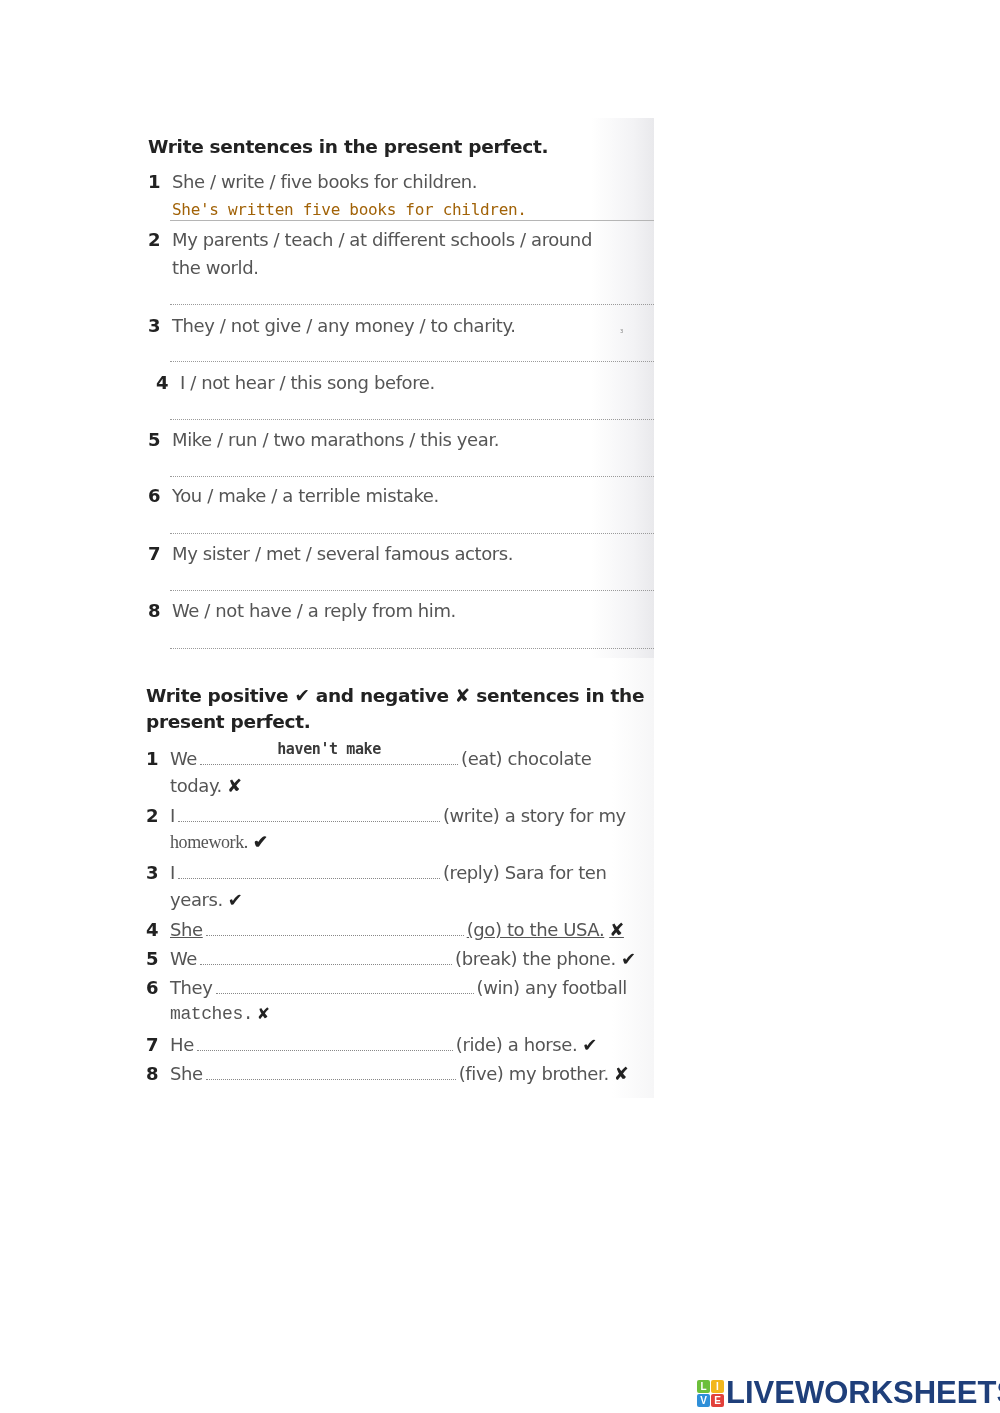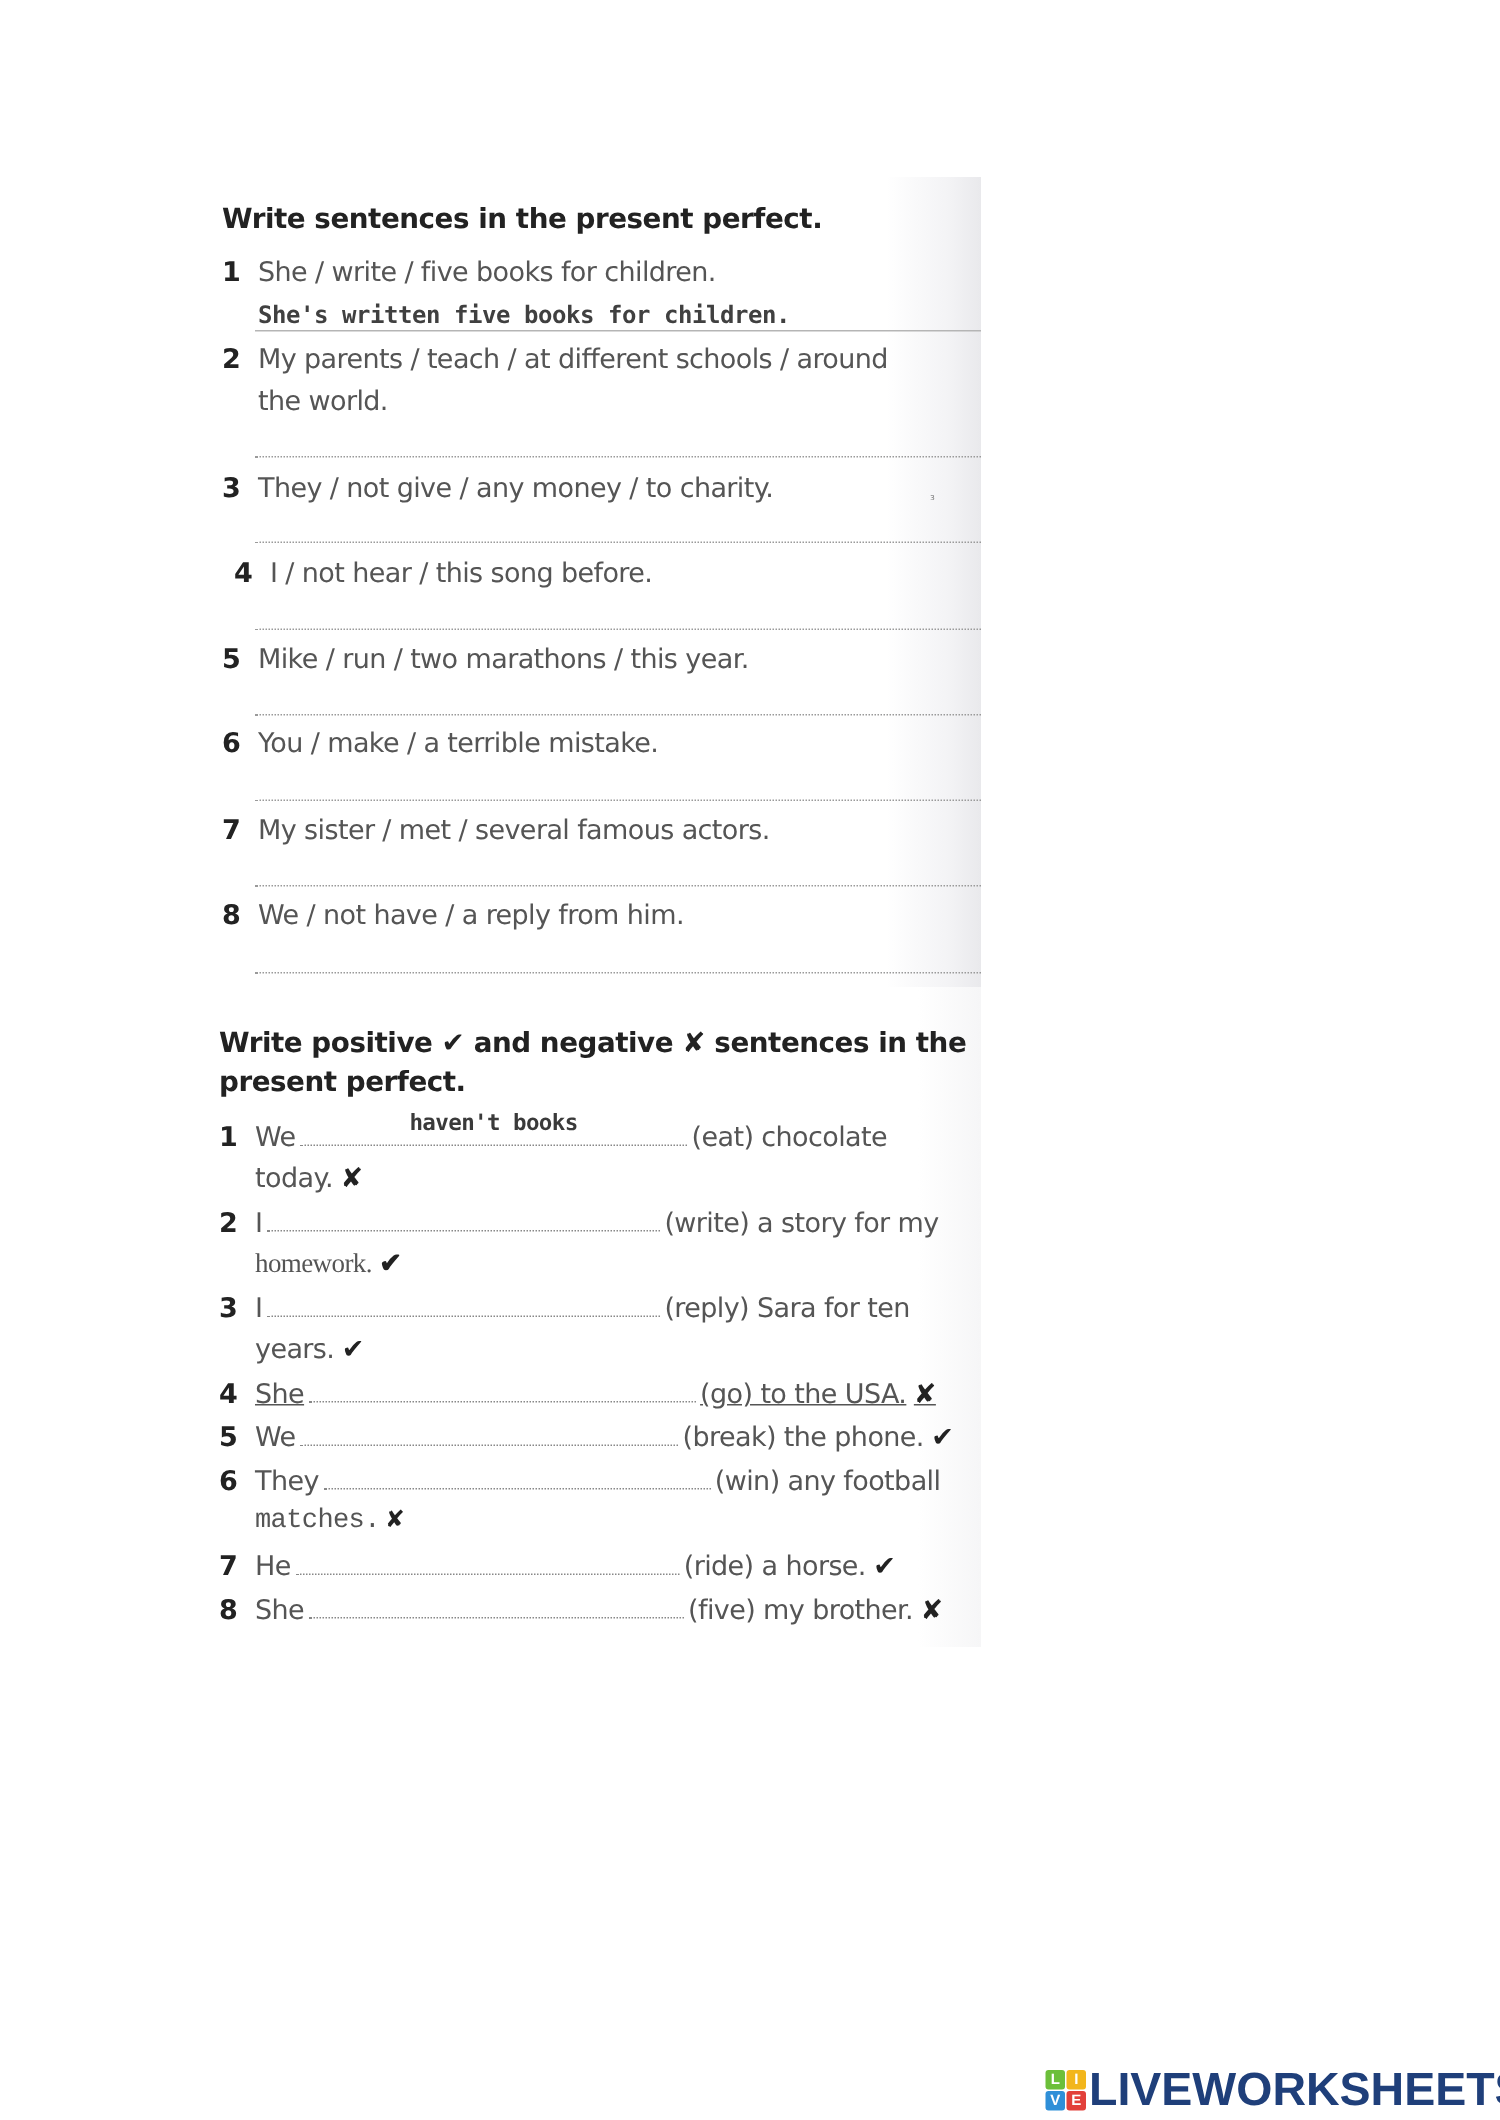--- a/index.html
+++ b/index.html
@@ -22,21 +22,21 @@
   }
   .item { position: absolute; font-size: 18px; color: #555; letter-spacing: -0.4px; line-height: 27px; white-space: nowrap; }
   .num { font-weight: bold; color: #222; display: inline-block; width: 24px; }
   .indent { position: absolute; font-size: 18px; color: #555; letter-spacing: -0.4px; line-height: 27px; white-space: nowrap; }
   .answer-line {
     position: absolute; left: 170px; width: 484px; height: 0;
     border-top: 1px dotted #9a9a9a;
   }
   .answer-line.solid { border-top: 1px solid #b5b5b5; }
   .handwriting {
-    font-family: "DejaVu Sans Mono", "Liberation Mono", monospace; font-weight: bold; color: #404040;
+    font-family: "DejaVu Sans Mono", "Liberation Mono", monospace; font-weight: normal; color: #a16207;
     font-size: 16px; letter-spacing: -0.3px;
   }
   .blank {
     display: inline-block; border-bottom: 1px dotted #888; height: 16px; vertical-align: baseline;
     margin: 0 3px; position: relative;
   }
   .blank .fill {
     position: absolute; left: 0; right: 0; bottom: 1px; text-align: center;
     font-family: "DejaVu Sans Mono", "Liberation Mono", monospace; font-weight: bold;
     font-size: 15px; color: #3a3a3a; letter-spacing: -0.4px;
@@ -101,21 +101,21 @@
 
 <div class="item" style="left:148px; top:597px;">
   <span class="num">8</span><span>We / not have / a reply from him.</span>
 </div>
 <div class="answer-line" style="top:648px;"></div>
 
 <div class="heading" style="left:146px; top:682px;">Write positive ✔ and negative ✘ sentences in the</div>
 <div class="heading" style="left:146px; top:708px;">present perfect.</div>
 
 <div class="item" style="left:146px; top:745px;">
-  <span class="num">1</span><span>We</span><span class="blank" style="width:258px;"><span class="fill">haven't books</span></span><span>(eat) chocolate</span>
+  <span class="num">1</span><span>We</span><span class="blank" style="width:258px;"><span class="fill">haven't make</span></span><span>(eat) chocolate</span>
 </div>
 <div class="indent" style="left:170px; top:772px;"><span>today.</span><span class="mark">✘</span></div>
 
 <div class="item" style="left:146px; top:802px;">
   <span class="num">2</span><span>I</span><span class="blank" style="width:262px;"><span class="fill"></span></span><span>(write) a story for my</span>
 </div>
 <div class="indent" style="left:170px; top:829px;font-family:Liberation Serif, serif;"><span>homework.</span><span class="mark">✔</span></div>
 
 <div class="item" style="left:146px; top:859px;">
   <span class="num">3</span><span>I</span><span class="blank" style="width:262px;"><span class="fill"></span></span><span>(reply) Sara for ten</span>

